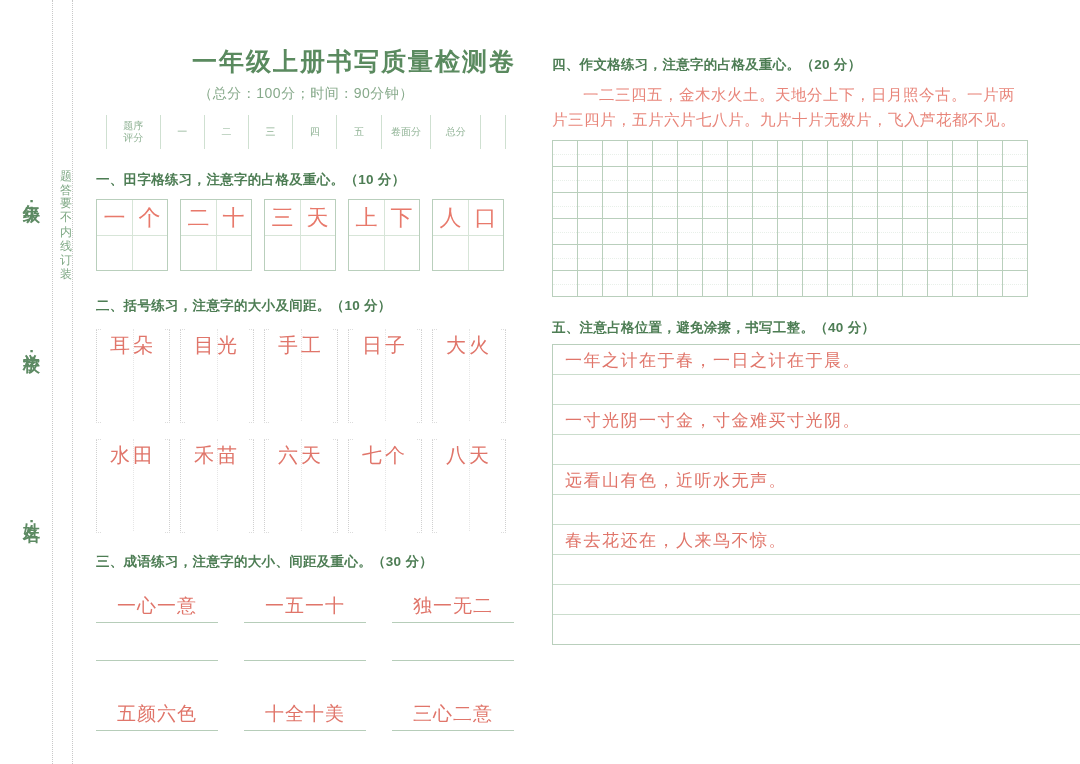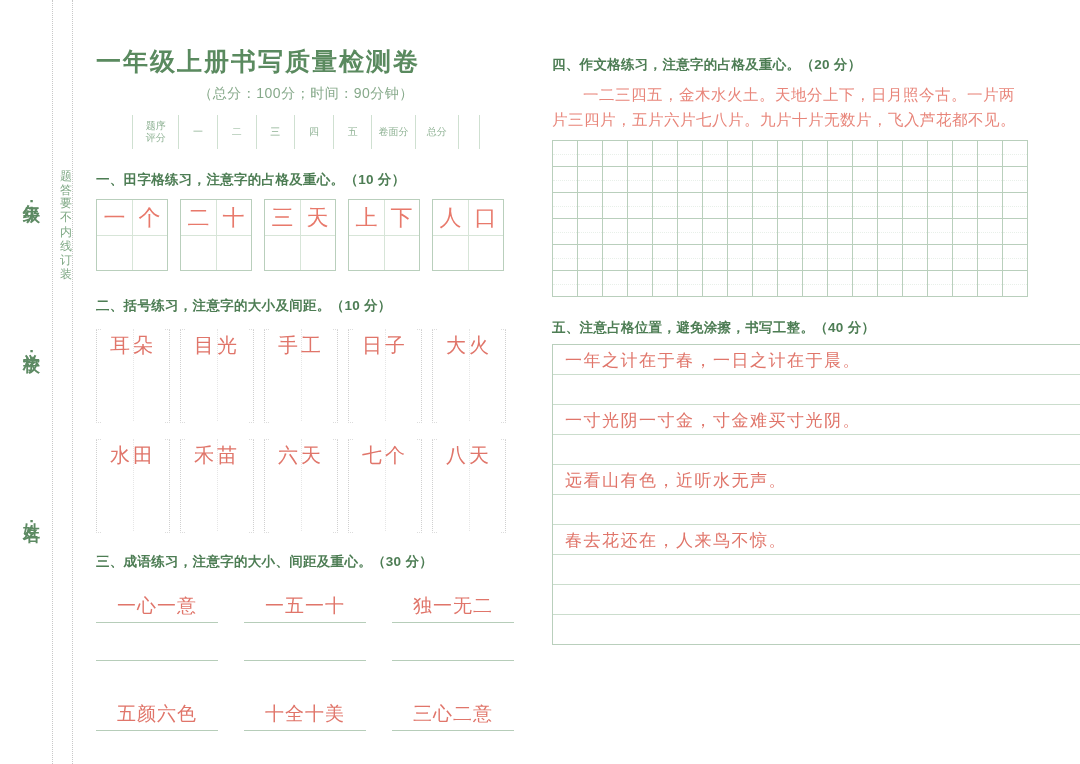--- a/index.html
+++ b/index.html
@@ -31,32 +31,32 @@
   }
   .vtext.big { font-size: 17px; font-weight: 700; left: 20px; }
   .vtext.small { font-size: 12px; left: 57px; color: #7ea884; letter-spacing: 14px; }
 
   
   .col-left { position: absolute; left: 96px; top: 46px; width: 420px; }
   .col-right { position: absolute; left: 552px; top: 56px; width: 478px; }
 
   
   .doc-title {
-    text-align: left; font-size: 25px; font-weight: 700;
+    text-align: right; font-size: 25px; font-weight: 700;
     color: #5a8a5f; letter-spacing: 2px; line-height: 1.2;
   }
   .doc-sub {
     text-align: center; font-size: 14px; color: #86a98a;
     margin-top: 9px; letter-spacing: .5px;
   }
 
   
   .score-table {
     margin: 12px auto 0; border-collapse: collapse;
-    width: 348px; color: #8fb294; font-size: 10px;
+    width: 400px; color: #8fb294; font-size: 10px;
   }
   .score-table td {
     border-left: 1px solid #cfe0d1; border-right: 1px solid #cfe0d1;
     text-align: center; vertical-align: middle;
     height: 34px; padding: 1px 2px; line-height: 1.25;
   }
   .score-table td.first { width: 56px; }
   .score-table td.num { width: 46px; }
   .score-table td.wide { width: 52px; }
   .score-table td.tail { width: 26px; }

